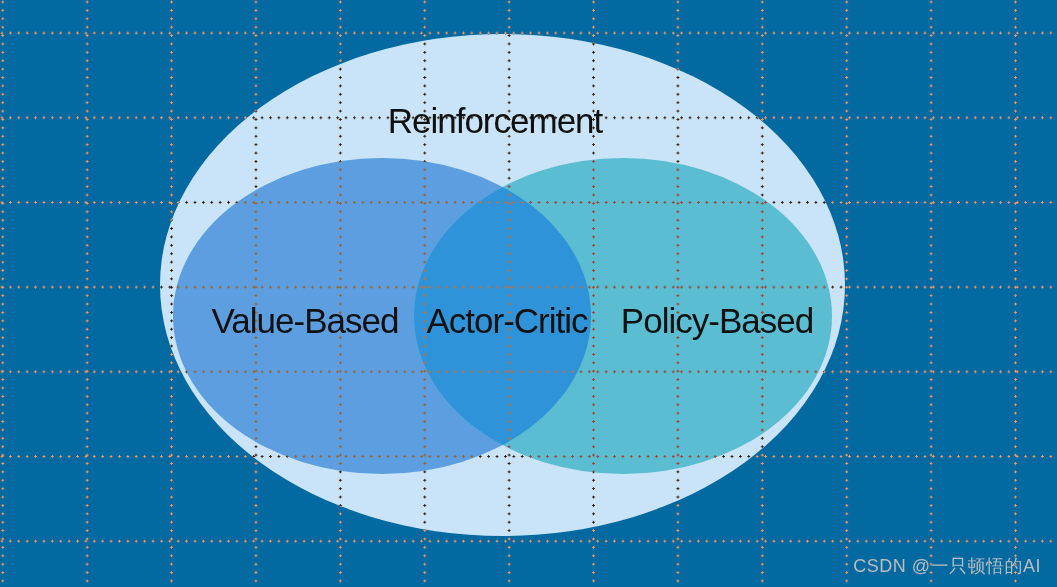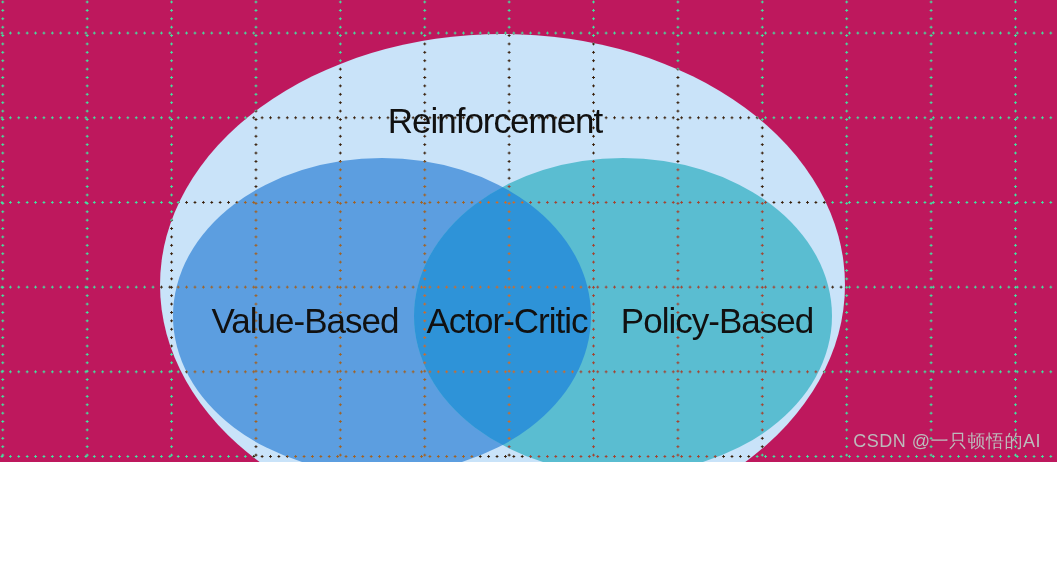--- a/index.html
+++ b/index.html
@@ -3,22 +3,22 @@
 <meta charset="utf-8">
 <style>
   html, body {
     margin: 0;
     padding: 0;
     background: #ffffff;
   }
   .canvas {
     position: relative;
     width: 1057px;
-    height: 462px;
-    background: #be185d;
+    height: 587px;
+    background: #0369a1;
     overflow: hidden;
     font-family: "Liberation Sans", sans-serif;
     isolation: isolate;
   }
   .venn-svg {
     position: absolute;
     left: 0;
     top: 0;
   }
   

